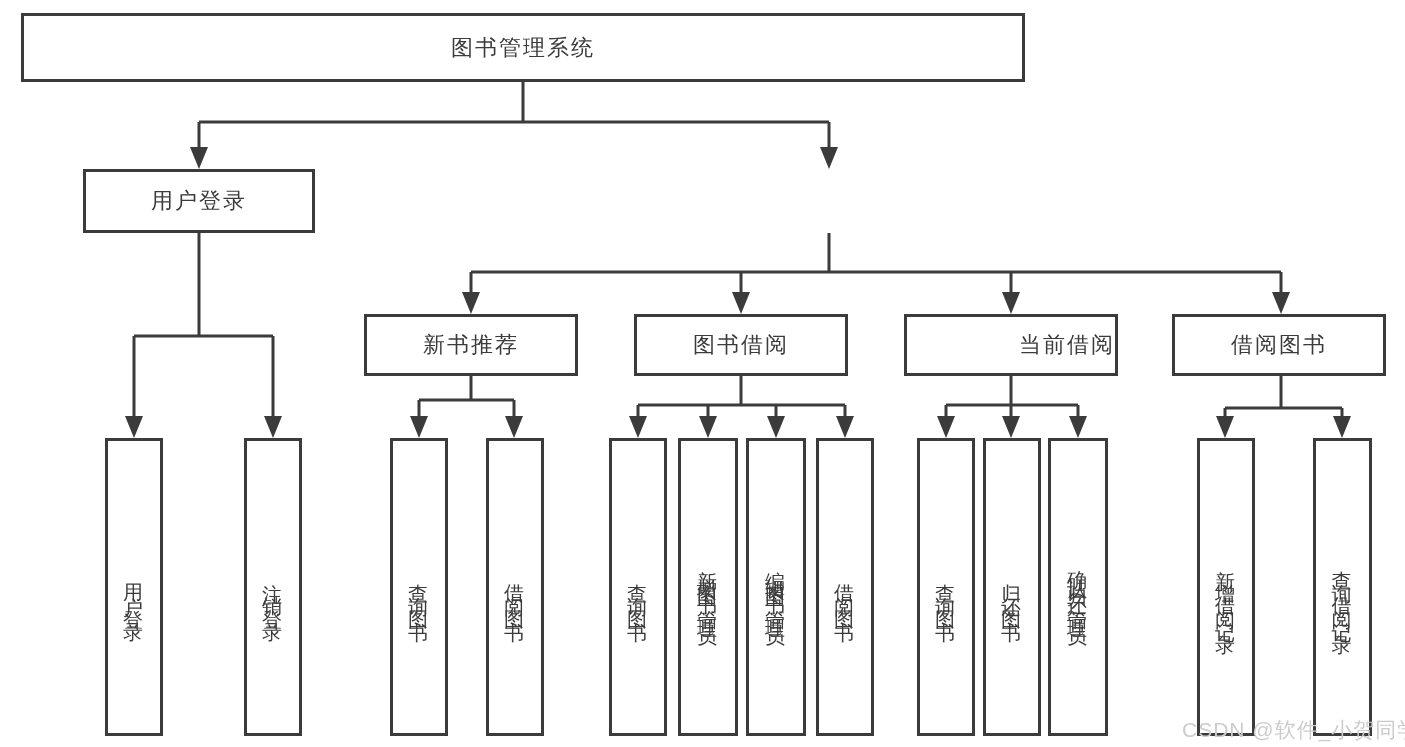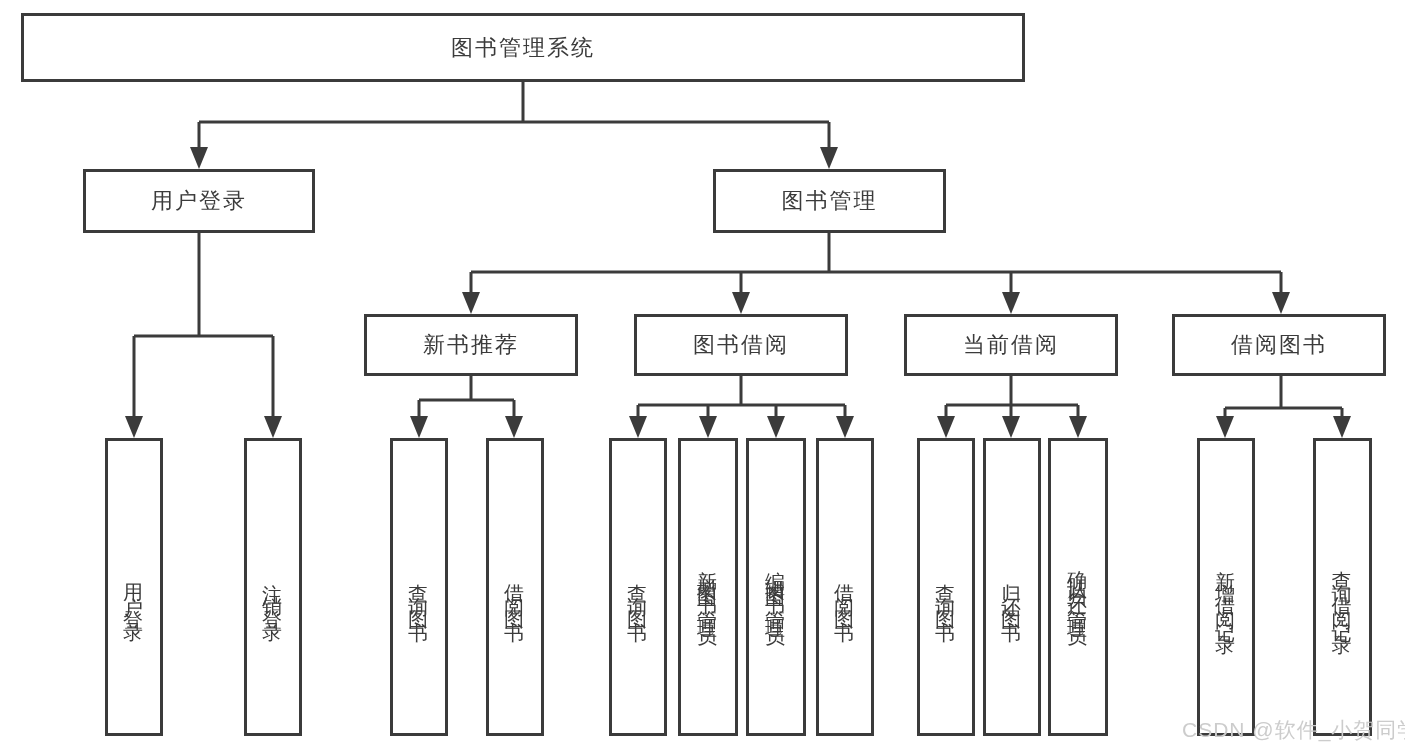--- a/index.html
+++ b/index.html
@@ -51,21 +51,21 @@
   .vbox.tight span {
     letter-spacing: 8px;
     margin-bottom: -8px;
   }
   
   .n-root   { left: 21px;  top: 13px;  width: 1004px; height: 69px; }
   .n-login  { left: 83px;  top: 169px; width: 232px;  height: 64px; }
   .n-mgmt   { left: 713px; top: 169px; width: 233px;  height: 64px; }
   .n-l3-0   { left: 364px; top: 314px; width: 214px;  height: 62px; }
   .n-l3-1   { left: 634px; top: 314px; width: 214px;  height: 62px; }
-  .n-l3-2   { left: 904px; top: 314px; width: 214px;  height: 62px; }
+  .n-l3-2   { left: 904px; top: 314px; width: 214px;  height: 62px; justify-content: flex-end; }
   .n-l3-3   { left: 1172px;top: 314px; width: 214px;  height: 62px; }
   .leaf     { top: 438px; height: 298px; width: 58px; }
   .n-leaf-0  { left: 105px; }
   .n-leaf-1  { left: 244px; }
   .n-leaf-2  { left: 390px; }
   .n-leaf-3  { left: 486px; }
   .n-leaf-4  { left: 609px; }
   .n-leaf-5  { left: 678px; width: 60px; }
   .n-leaf-6  { left: 746px; width: 60px; }
   .n-leaf-7  { left: 816px; }
@@ -133,23 +133,20 @@
     </g>
   </svg>
 
   <div class="box n-root">
     <span>图书管理系统</span>
   </div>
 
   <div class="box n-login">
     <span>用户登录</span>
   </div>
-  <div class="box n-mgmt">
-    <span>图书管理</span>
-  </div>
 
   <div class="box n-l3-0">
     <span>新书推荐</span>
   </div>
   <div class="box n-l3-1">
     <span>图书借阅</span>
   </div>
   <div class="box n-l3-2">
     <span>当前借阅</span>
   </div>

